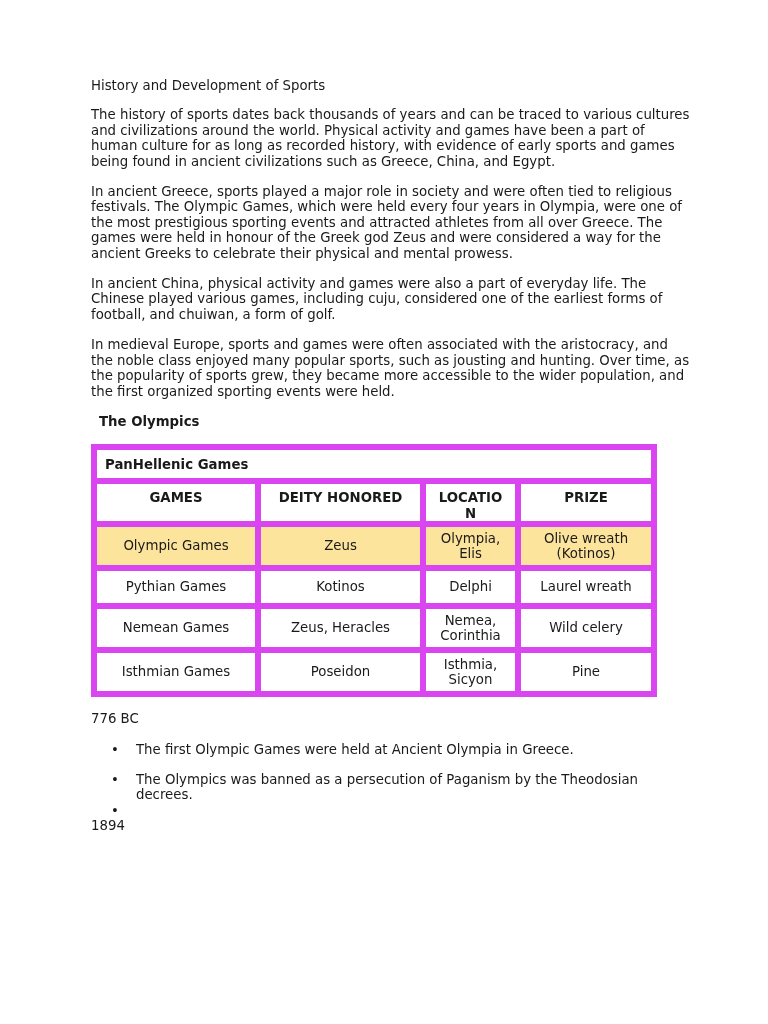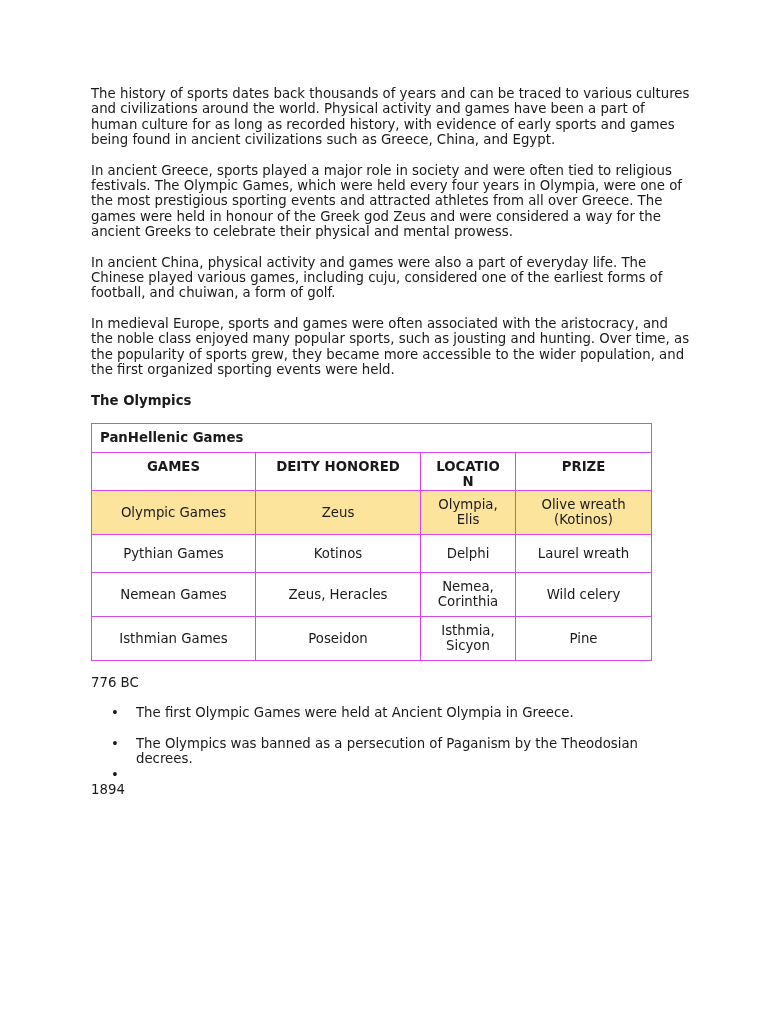--- a/index.html
+++ b/index.html
@@ -24,30 +24,30 @@
       width: 600px;
     }
     .title {
       margin: 0 0 14px 0;
     }
     .para {
       margin: 8px 0 15px 0;
     }
     .section-heading {
       font-weight: bold;
-      margin: 0 0 15px 0;
+      margin: 0 0 15px 8px;
     }
     table.games {
       border-collapse: collapse;
       width: 560px;
       table-layout: fixed;
       margin-bottom: 14px;
     }
     table.games td, table.games th {
-      border: 1px solid #d946ef;
+      border: 6px solid #d946ef;
       text-align: center;
       vertical-align: middle;
       padding: 0 4px;
       font-size: 13.3px;
       line-height: 15.4px;
     }
     table.games .caption-cell {
       text-align: left;
       font-weight: bold;
       padding: 6px 8px;
@@ -84,20 +84,21 @@
       position: absolute;
       left: 20px;
       top: 0;
     }
   </style>
 </head>
 <body>
 
 <div class="page">
 
+  <p class="title">History and Development of Sports</p>
 
   <p class="para">The history of sports dates back thousands of years and can be traced to various cultures and civilizations around the world. Physical activity and games have been a part of human culture for as long as recorded history, with evidence of early sports and games being found in ancient civilizations such as Greece, China, and Egypt.</p>
   <p class="para">In ancient Greece, sports played a major role in society and were often tied to religious festivals. The Olympic Games, which were held every four years in Olympia, were one of the most prestigious sporting events and attracted athletes from all over Greece. The games were held in honour of the Greek god Zeus and were considered a way for the ancient Greeks to celebrate their physical and mental prowess.</p>
   <p class="para">In ancient China, physical activity and games were also a part of everyday life. The Chinese played various games, including cuju, considered one of the earliest forms of football, and chuiwan, a form of golf.</p>
   <p class="para">In medieval Europe, sports and games were often associated with the aristocracy, and the noble class enjoyed many popular sports, such as jousting and hunting. Over time, as the popularity of sports grew, they became more accessible to the wider population, and the first organized sporting events were held.</p>
 
   <p class="section-heading">The Olympics</p>
 
   <table class="games">
     <colgroup>

